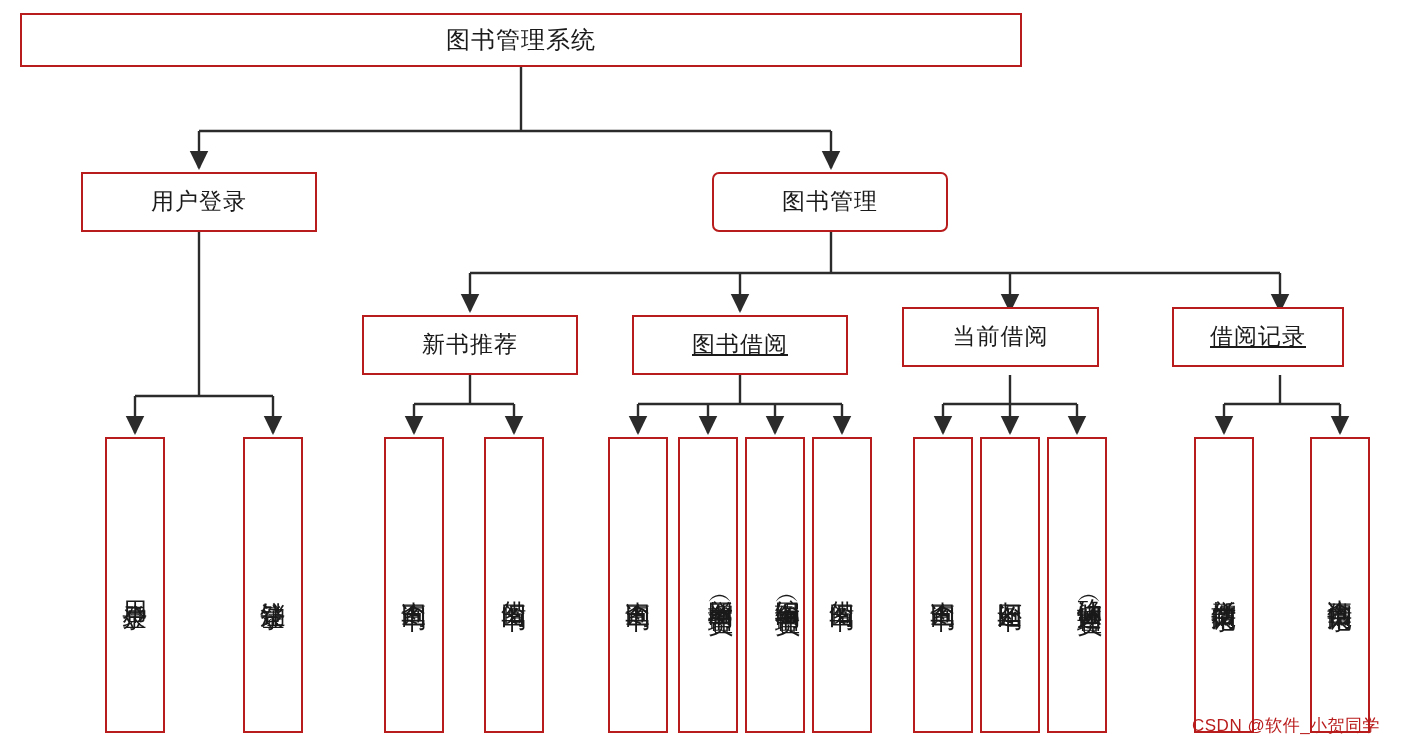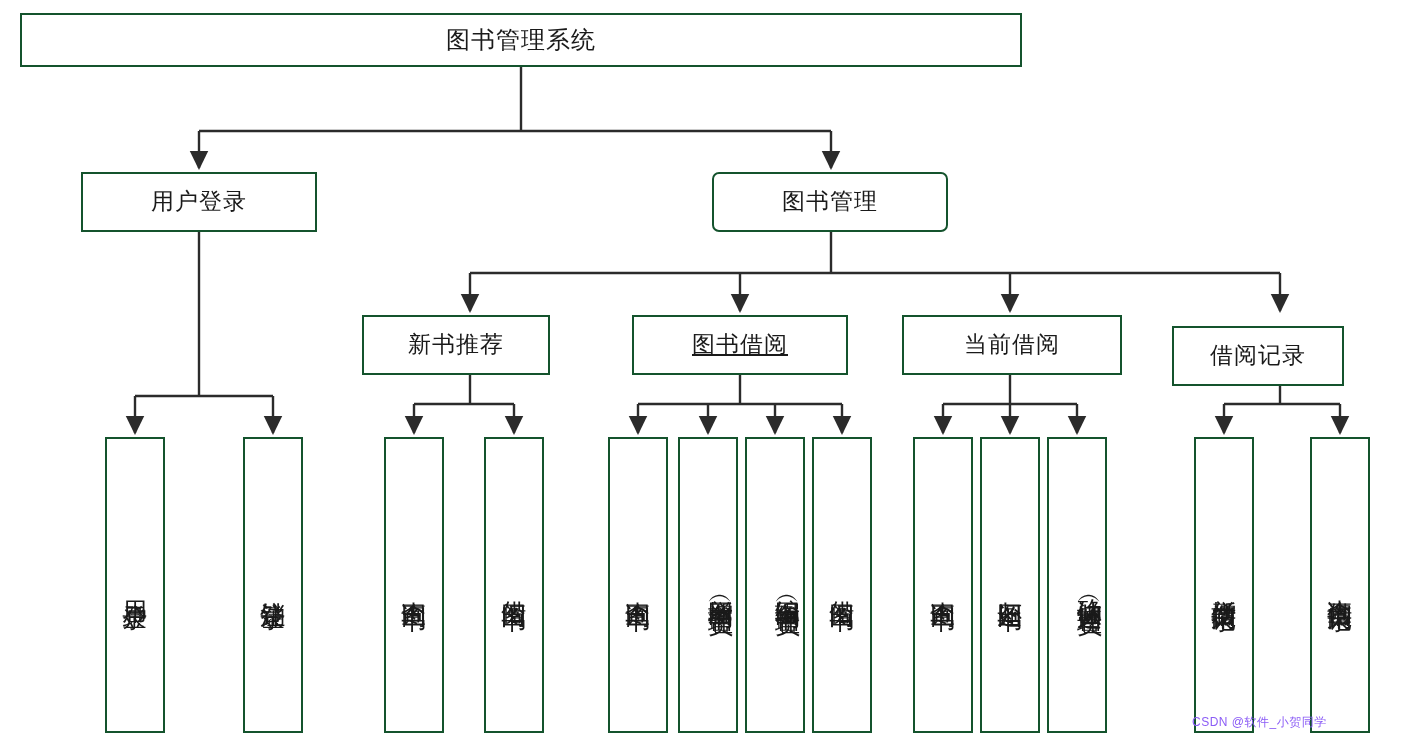--- a/index.html
+++ b/index.html
@@ -23,21 +23,21 @@
     left: 0;
     top: 0;
     width: 1405px;
     height: 747px;
     pointer-events: none;
   }
   .node {
     position: absolute;
     box-sizing: border-box;
     background: #ffffff;
-    border: 2px solid #14532d;
+    border: 2px solid #b91c1c;
     display: flex;
     align-items: center;
     justify-content: center;
     color: #1a1a1a;
     z-index: 2;
   }
   .node-h {
     font-size: 23px;
     letter-spacing: 1px;
     line-height: 1.1;
@@ -62,22 +62,22 @@
     align-items: center;
     padding-top: 0;
   }
   .vlabel {
     writing-mode: vertical-rl;
     text-orientation: upright;
     display: block;
   }
   .watermark {
     position: absolute;
-    color: #8b5cf6;
-    font-size: 12px;
+    color: #b91c1c;
+    font-size: 17px;
     letter-spacing: 0.5px;
     white-space: nowrap;
     z-index: 3;
     pointer-events: none;
   }
 </style>
 </head>
 <body>
 
 <div id="canvas">
@@ -137,33 +137,33 @@
   </div>
 
   <div class="node node-h" style="left:81px; top:172px; width:236px; height:60px;">
     <span>用户登录</span>
   </div>
 
   <div class="node node-h" style="left:712px; top:172px; width:236px; height:60px;border-radius:7px;">
     <span>图书管理</span>
   </div>
 
-  <div class="node node-h" style="left:362px; top:315px; width:188px; height:60px;">
+  <div class="node node-h" style="left:362px; top:315px; width:216px; height:60px;">
     <span>新书推荐</span>
   </div>
 
   <div class="node node-h" style="left:632px; top:315px; width:216px; height:60px;text-decoration:underline;">
     <span>图书借阅</span>
   </div>
 
-  <div class="node node-h" style="left:902px; top:315px; width:220px; height:60px;">
+  <div class="node node-h" style="left:902px; top:307px; width:197px; height:60px;">
     <span>当前借阅</span>
   </div>
 
-  <div class="node node-h" style="left:1172px; top:326px; width:172px; height:60px;">
+  <div class="node node-h" style="left:1172px; top:307px; width:172px; height:60px;text-decoration:underline;">
     <span>借阅记录</span>
   </div>
 
   <div class="node node-v center-v" style="left:105px; top:437px; width:60px; height:296px;">
     <span class="vlabel">用户登录</span>
   </div>
 
   <div class="node node-v center-v" style="left:243px; top:437px; width:60px; height:296px;">
     <span class="vlabel">注销登录</span>
   </div>

